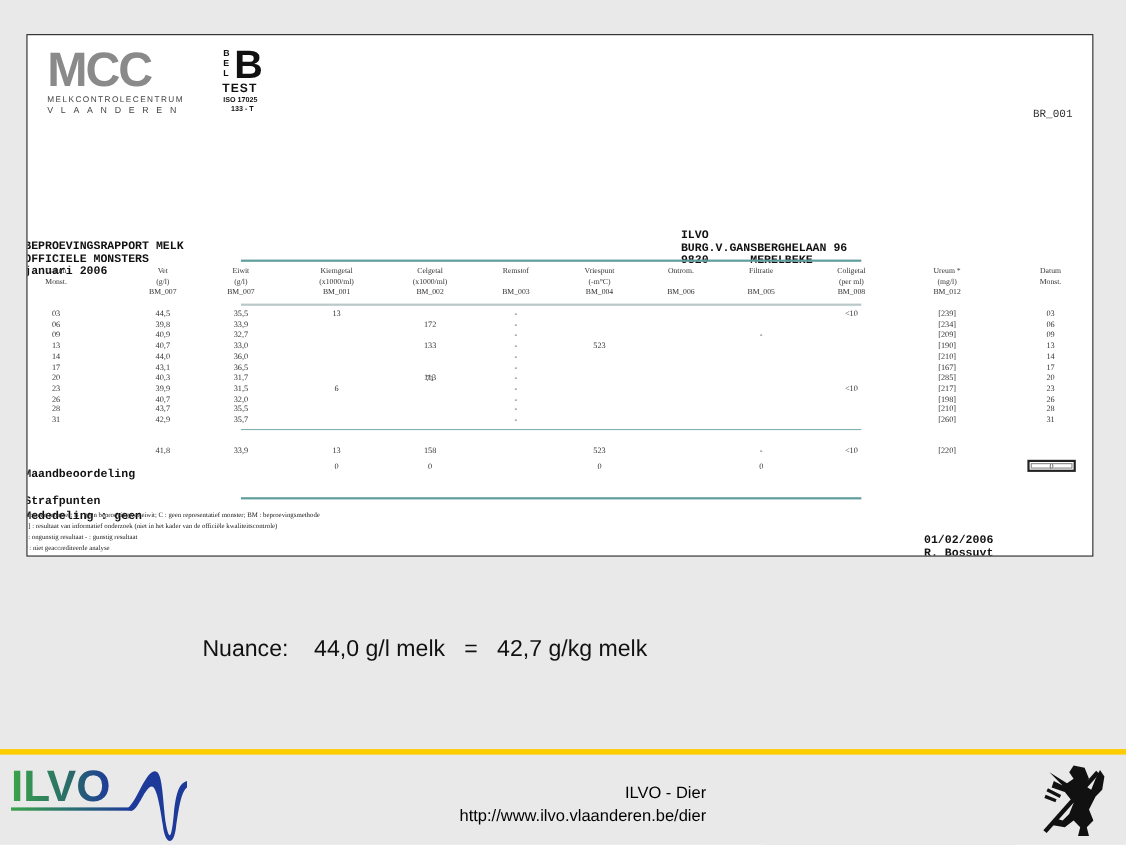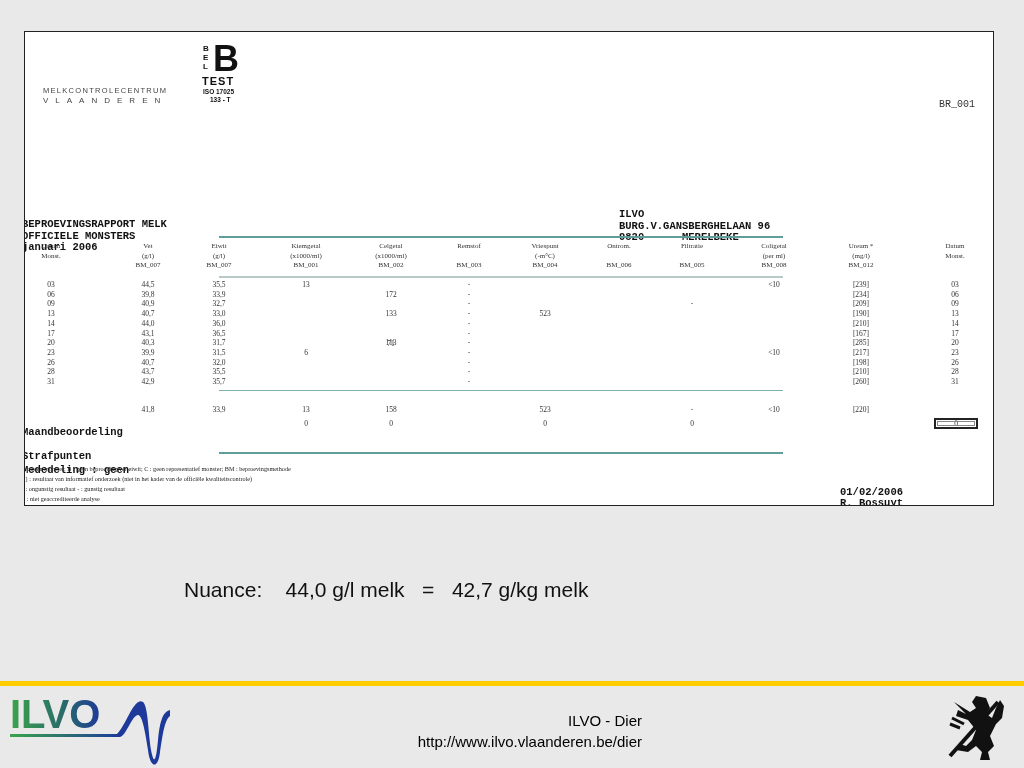--- a/index.html
+++ b/index.html
@@ -48,20 +48,21 @@
   .ilvo-logo { position:absolute; left:8px; top:690px; width:165px; height:75px; }
   .footer-text { position:absolute; left:380px; top:710px; width:262px; text-align:right; font-size:15px; line-height:21px; color:#000; }
   .lion { position:absolute; left:946px; top:690px; width:60px; height:75px; }
 </style>
 </head>
 <body>
 
 <div class="report">
 
   <div class="mcc-logo">
+    <div class="mcc-letters">MCC</div>
     <div class="mcc-sub1">MELKCONTROLECENTRUM</div>
     <div class="mcc-sub2">VLAANDEREN</div>
   </div>
 
   <div class="beltest">
     <div class="bel">
       <div>B</div>
       <div>E</div>
       <div>L</div>
     </div>

